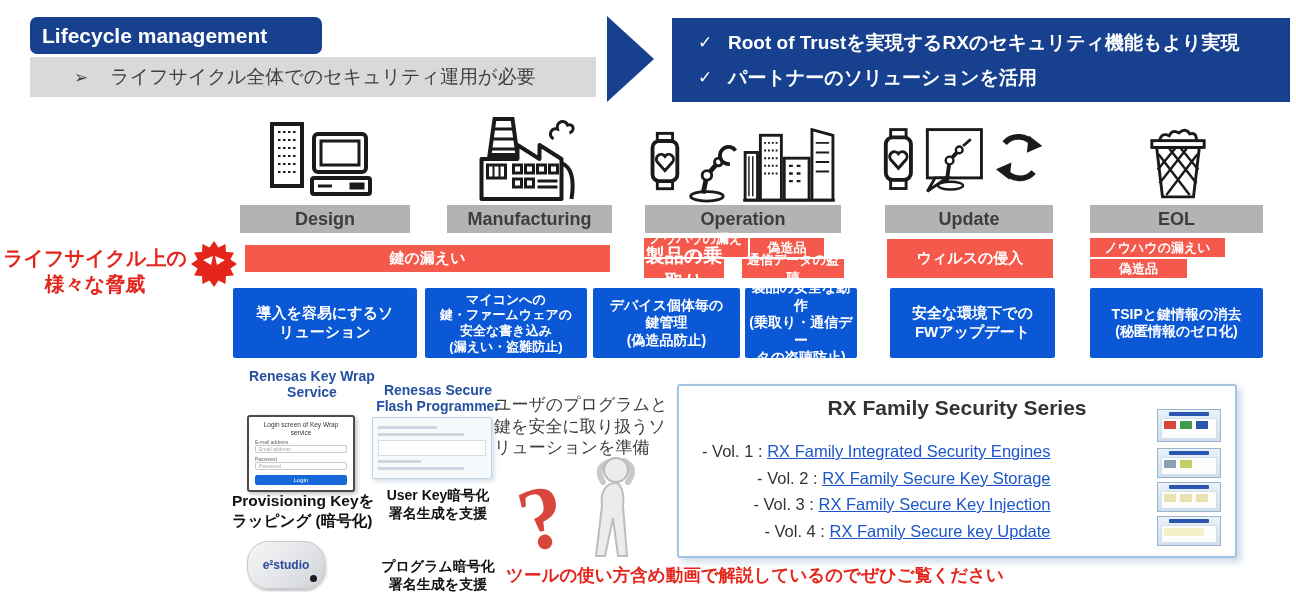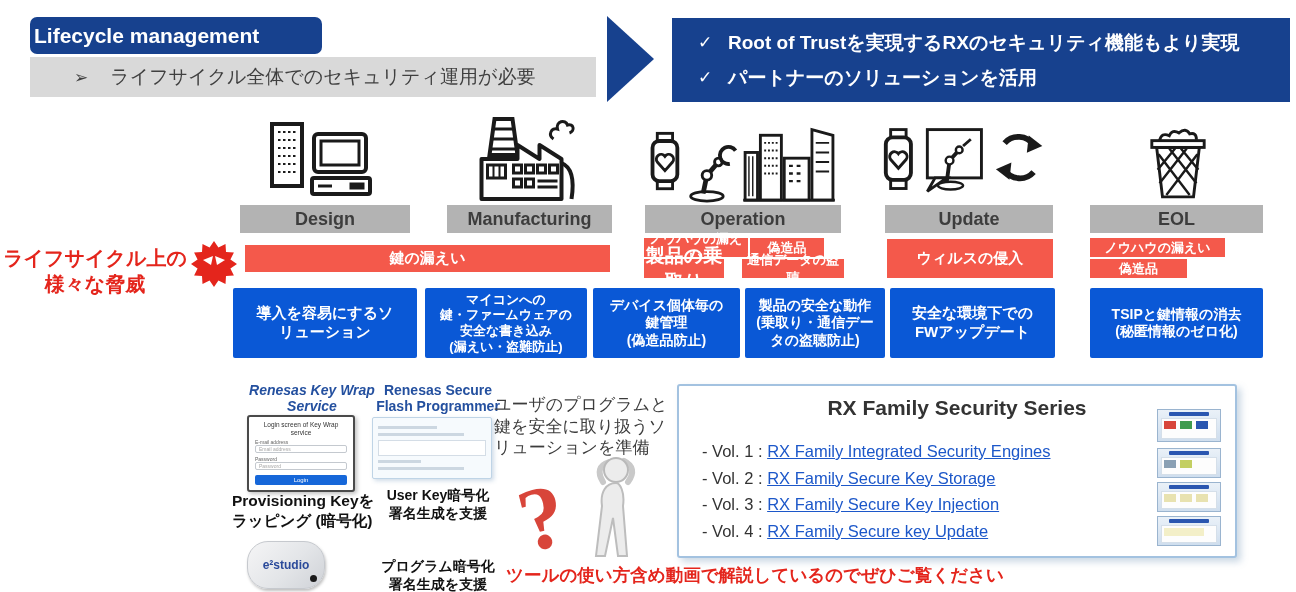--- a/index.html
+++ b/index.html
@@ -1,21 +1,21 @@
 <!DOCTYPE html>
 <html><head>
 <meta charset="utf-8">
 <style>
   * { margin:0; padding:0; box-sizing:border-box; }
   body { font-family:"Liberation Sans","DejaVu Sans",sans-serif; background:#fff; }
   #slide { position:relative; width:1296px; height:592px; background:#fff; overflow:hidden; }
 
   
   #title-badge { position:absolute; left:30px; top:17px; width:292px; height:37px; background:#17418e;
-    border-radius:7px; color:#fff; font-weight:bold; font-size:21px; display:flex; align-items:center; padding-left:4px; }
+    border-radius:7px; color:#fff; font-weight:bold; font-size:21px; display:flex; align-items:center; padding-left:12px; }
   #subtitle-bar { position:absolute; left:30px; top:57px; width:566px; height:40px; background:#d9d9d9;
     color:#3f3f3f; font-size:19px; display:flex; align-items:center; padding-left:44px; }
   #subtitle-bar .bullet { margin-right:22px; font-size:17px; }
   #flow-arrow { position:absolute; left:607px; top:16px; width:0; height:0;
     border-top:43px solid transparent; border-bottom:43px solid transparent; border-left:47px solid #17418e; }
   #banner-box { position:absolute; left:672px; top:18px; width:618px; height:84px; background:#17418e;
     color:#fff; font-weight:bold; font-size:19px; padding:7px 10px 0 26px; }
   #banner-box .row { display:flex; align-items:center; height:35px; }
   #banner-box .check { width:30px; font-size:17px; }
 
@@ -50,27 +50,27 @@
   #t-eol-r1  { left:1090px; top:238px; width:135px; height:19px; font-size:13px; }
   #t-eol-r2  { left:1090px; top:259px; width:97px;  height:19px; font-size:13px; }
 
   
   .sol { position:absolute; top:288px; height:70px; background:#0a58d6; color:#fff; font-weight:bold;
     display:flex; align-items:center; justify-content:center; text-align:center; white-space:pre-line;
     border-radius:2px; line-height:1.25; }
   #sol-0 { left:233px; width:184px; font-size:15px; }
   #sol-1 { left:425px; width:162px; font-size:13px; line-height:1.2; }
   #sol-2 { left:593px; width:147px; font-size:14px; }
-  #sol-3 { left:745px; width:140px; font-size:14px; }
+  #sol-3 { left:745px; width:112px; font-size:14px; }
   #sol-4 { left:890px; width:165px; font-size:15px; }
   #sol-5 { left:1090px; width:173px; font-size:14px; }
 
   
   .tool-title { position:absolute; text-align:center; color:#24509f; font-weight:bold; font-size:14px; line-height:16px; }
-  #kw-title { left:232px; top:382px; width:160px;font-style:italic; }
+  #kw-title { left:232px; top:368px; width:160px; }
   #sf-title { left:368px; top:382px; width:140px; }
   #login-card { position:absolute; left:247px; top:415px; width:108px; height:77px; background:#fff;
     border:2px solid #4a4a4a; border-radius:3px; box-shadow:2px 2px 4px rgba(0,0,0,.25); padding:4px 6px; }
   #login-card .lc-title { font-size:6.5px; line-height:7.5px; text-align:center; color:#333; }
   #login-card .lc-label { font-size:5px; color:#666; margin-top:3px; }
   #login-card .lc-input { height:8px; border:1px solid #c4c9cf; border-radius:2px; font-size:5px;
     color:#a8a8a8; line-height:7px; padding-left:3px; }
   #login-card .lc-btn { margin-top:5px; height:10px; background:#1667d9; border-radius:2px; color:#fff;
     font-size:6px; display:flex; align-items:center; justify-content:center; }
   .tool-caption { position:absolute; color:#111; font-weight:bold; white-space:pre-line; }
@@ -90,21 +90,21 @@
 
   
   #middle-note { position:absolute; left:494px; top:394px; width:182px; color:#3c3c3c; font-size:17px;
     line-height:21.5px; white-space:pre-line; }
   #question-figure { position:absolute; left:512px; top:450px; }
 
   
   #series-box { position:absolute; left:677px; top:384px; width:560px; height:174px; background:#fff;
     border:2px solid #a3c2e0; border-radius:3px; box-shadow:4px 4px 7px rgba(110,145,180,.35); }
   #series-title { text-align:center; margin-top:10px; font-size:21px; font-weight:bold; color:#333; }
-  #series-list { position:absolute; left:23px; top:52px; list-style:none; }
+  #series-list { position:absolute; left:23px; top:52px; list-style:none;text-align:right; }
   #series-list li { font-size:16.5px; line-height:26.5px; color:#333; }
   #series-list a { color:#1c57c9; text-decoration:underline; }
   .thumb { position:absolute; left:478px; width:64px; height:30px; border:1px solid #9ab4cf;
     background:linear-gradient(#eaf1f8,#cfdeee); padding:2px 3px 0; }
   .thumb .tbar { height:4px; width:72%; margin:0 auto; background:#2a56b0; border-radius:1px; }
   .thumb .tbody { height:18px; margin-top:2px; background:#fdfdfd; border:1px solid #d5dfe9; position:relative; }
   .thumb .chip { position:absolute; top:2px; left:2px; width:12px; height:8px; }
   #thumb-1 { top:23px; height:33px; } #thumb-1 .tbody { height:21px; }
   #thumb-2 { top:62px; } #thumb-3 { top:96px; } #thumb-4 { top:130px; }
   #thumb-1 .chip { background:#d8453a; box-shadow:16px 0 0 #3f9b4f, 32px 0 0 #d8a galaxy; }

